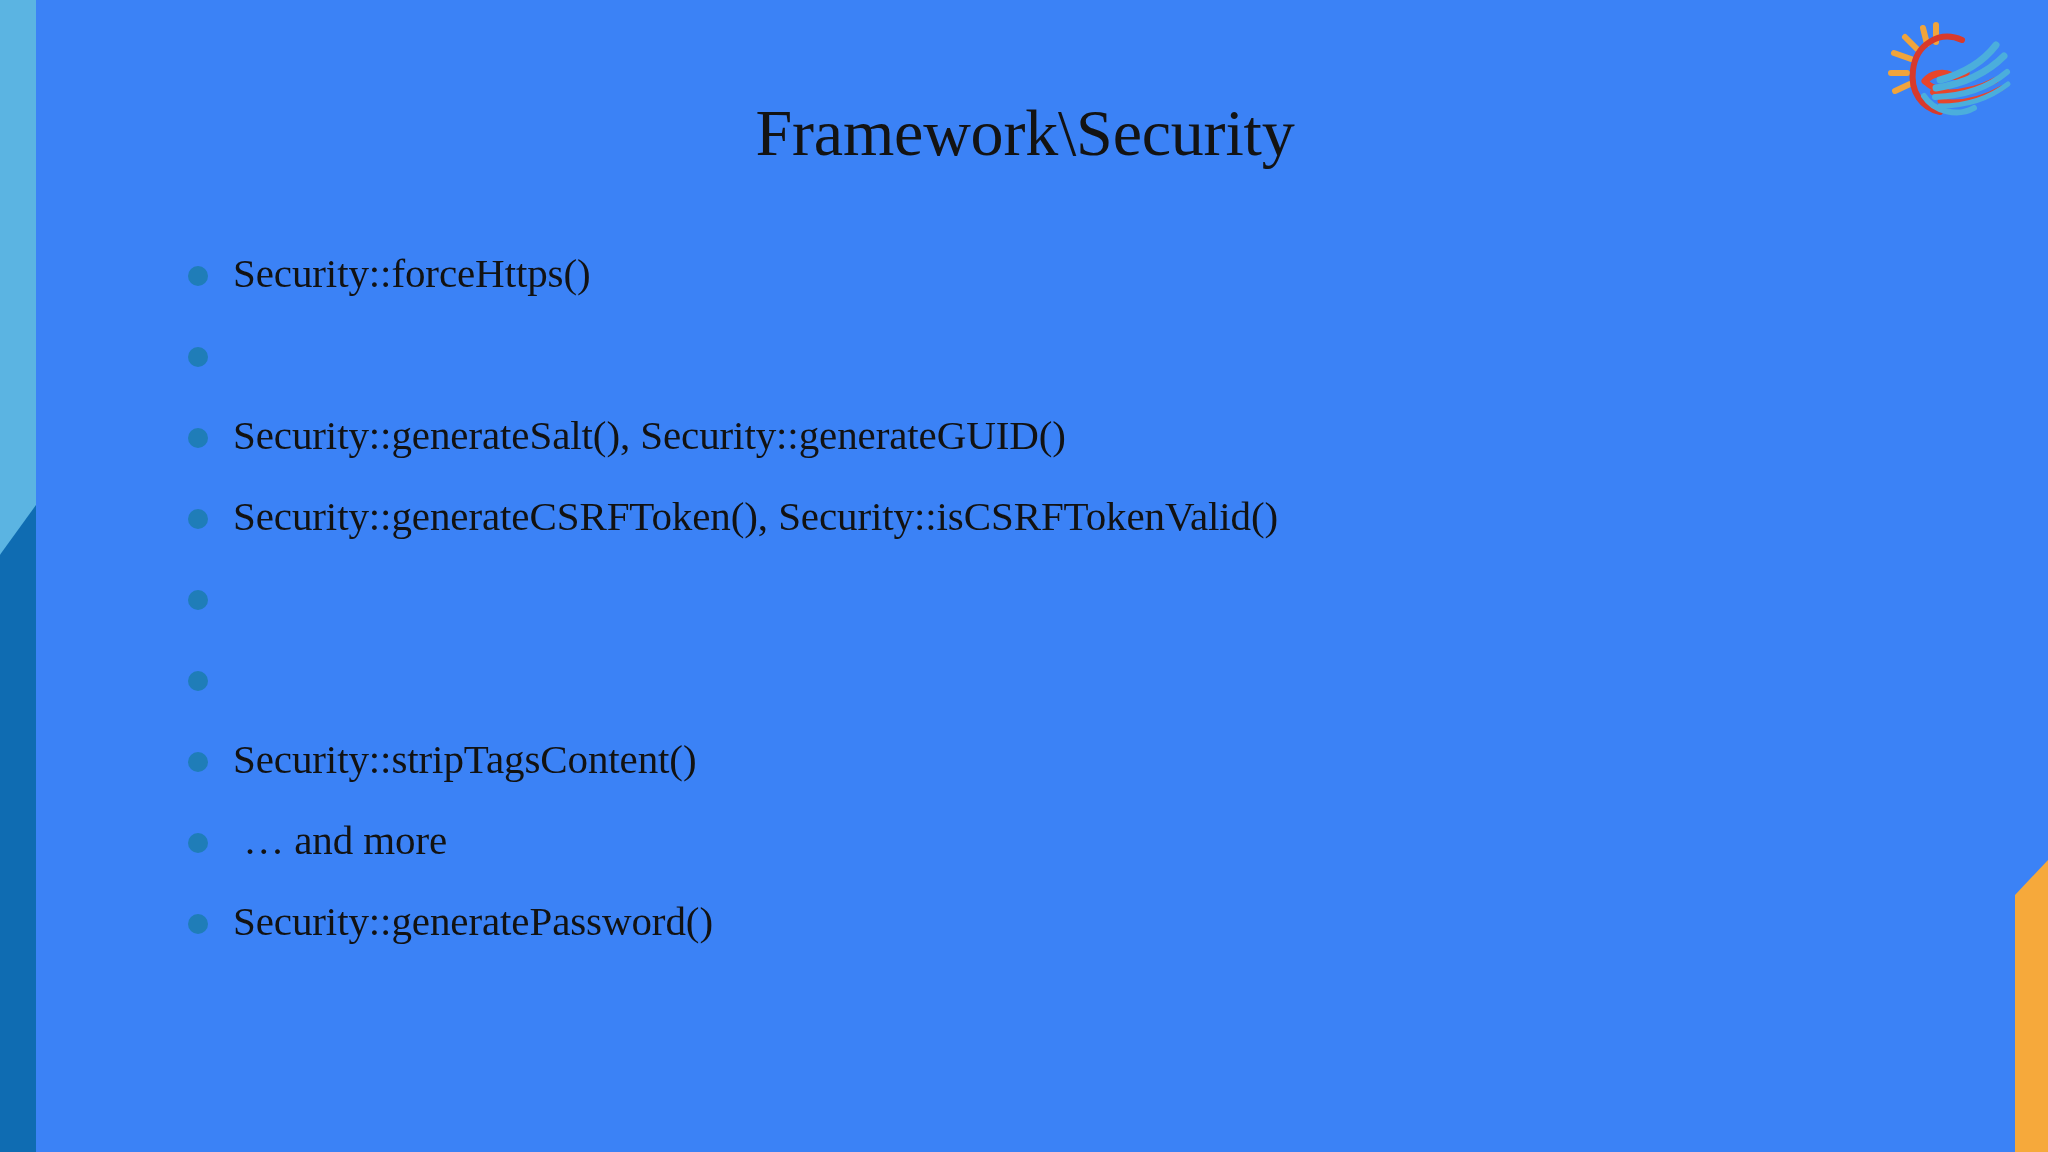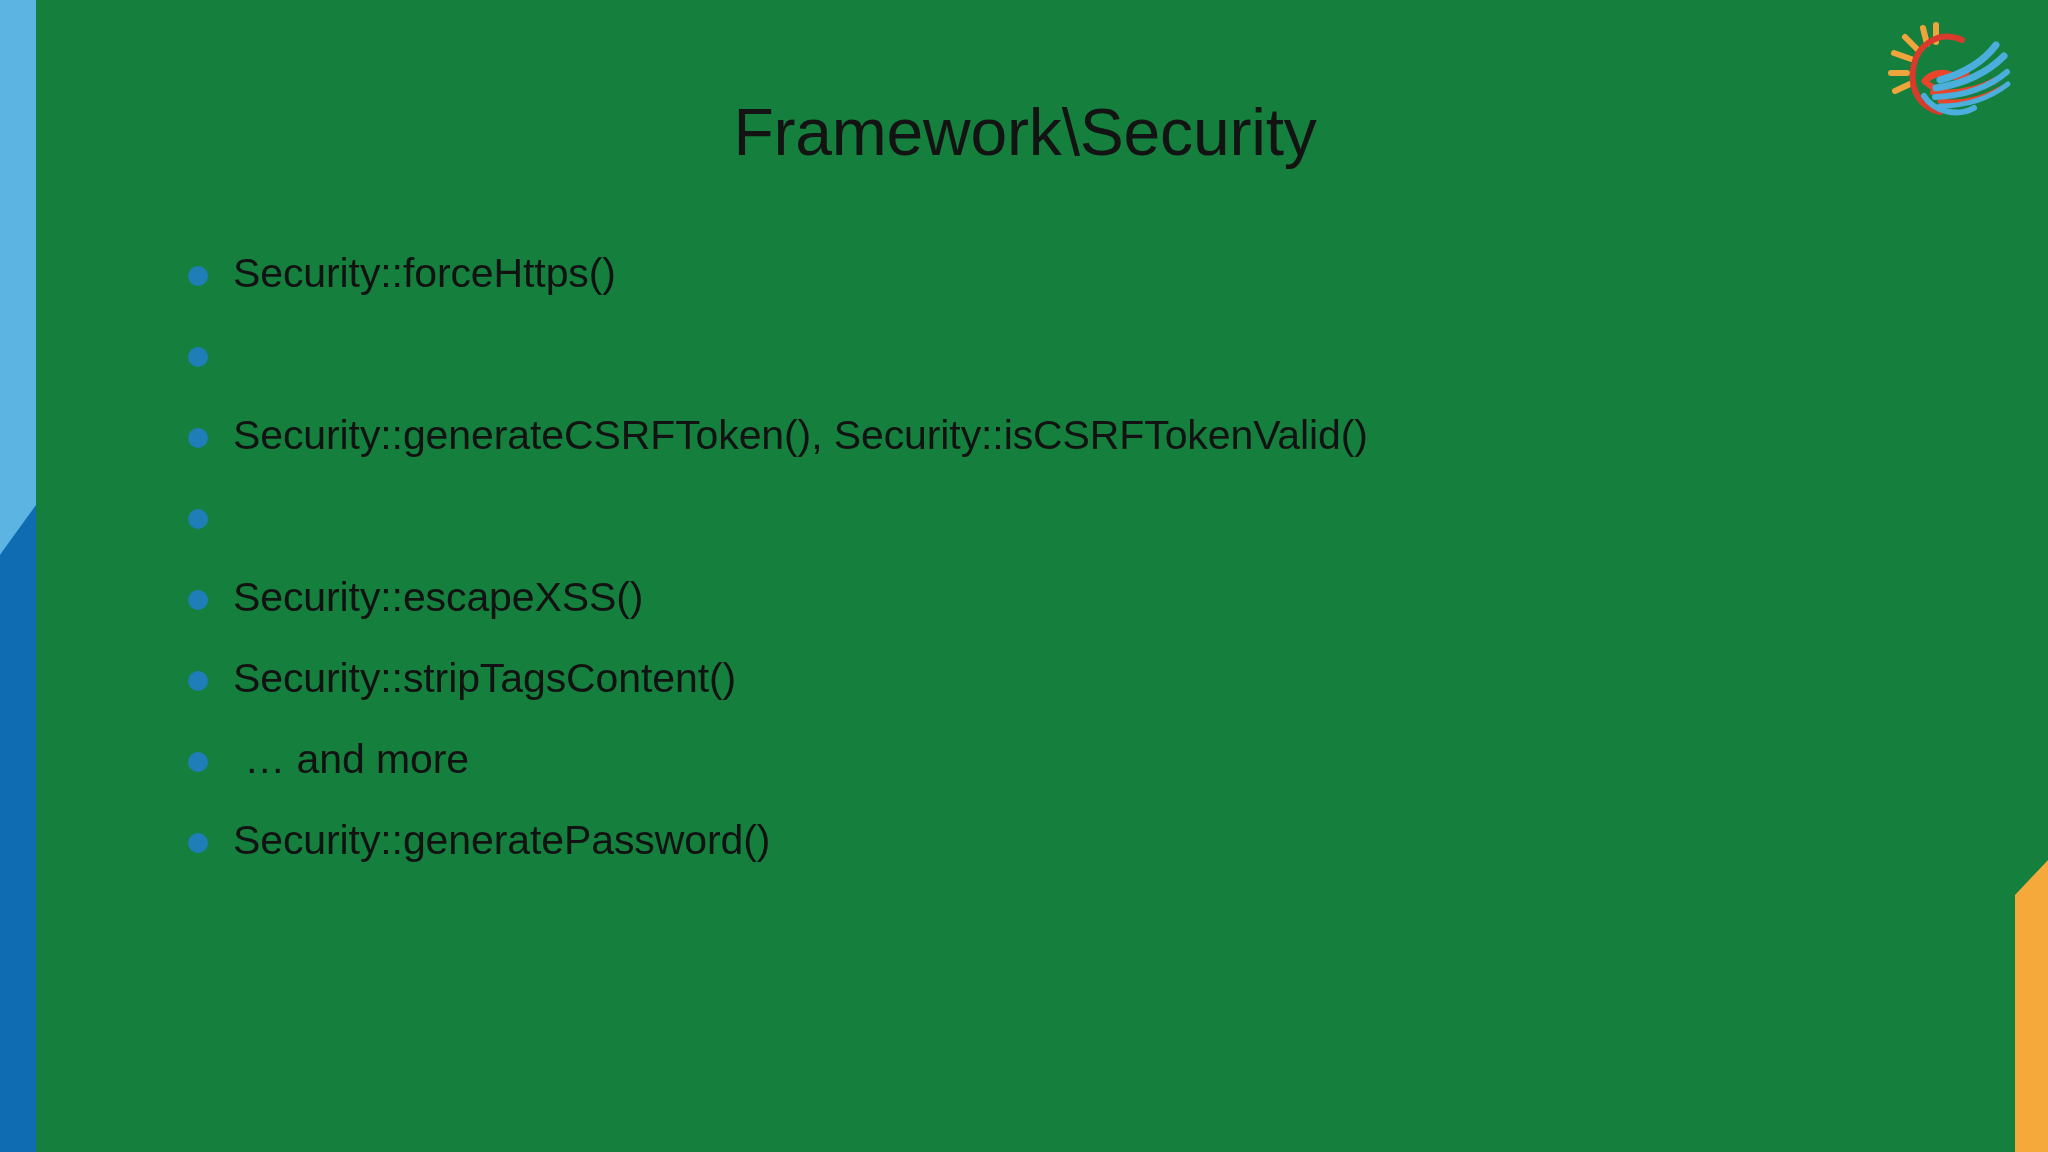--- a/index.html
+++ b/index.html
@@ -6,22 +6,22 @@
   html, body {
     margin: 0;
     padding: 0;
     background: #ffffff;
   }
   #slide {
     position: relative;
     width: 2048px;
     height: 1152px;
     overflow: hidden;
-    background: #15803d;
-    font-family: Liberation Sans, sans-serif;
+    background: #3b82f6;
+    font-family: Liberation Serif, serif;
     -webkit-font-smoothing: antialiased;
   }
 
   
   .edge-deco {
     position: absolute;
     left: 0;
     top: 0;
     width: 40px;
     height: 1152px;
@@ -168,28 +168,31 @@
   <ul class="bullet-list">
     <li class="bullet-item">
       <span class="bullet-dot"></span>
       <span class="bullet-text">Security::forceHttps()</span>
     </li>
     <li class="bullet-item">
       <span class="bullet-dot"></span>
     </li>
     <li class="bullet-item">
       <span class="bullet-dot"></span>
+      <span class="bullet-text">Security::generateSalt(), Security::generateGUID()</span>
+    </li>
+    <li class="bullet-item">
+      <span class="bullet-dot"></span>
       <span class="bullet-text">Security::generateCSRFToken(), Security::isCSRFTokenValid()</span>
     </li>
     <li class="bullet-item">
       <span class="bullet-dot"></span>
     </li>
     <li class="bullet-item">
       <span class="bullet-dot"></span>
-      <span class="bullet-text">Security::escapeXSS()</span>
     </li>
     <li class="bullet-item">
       <span class="bullet-dot"></span>
       <span class="bullet-text">Security::stripTagsContent()</span>
     </li>
     <li class="bullet-item">
       <span class="bullet-dot"></span>
       <span class="bullet-text"> … and more</span>
     </li>
     <li class="bullet-item">

